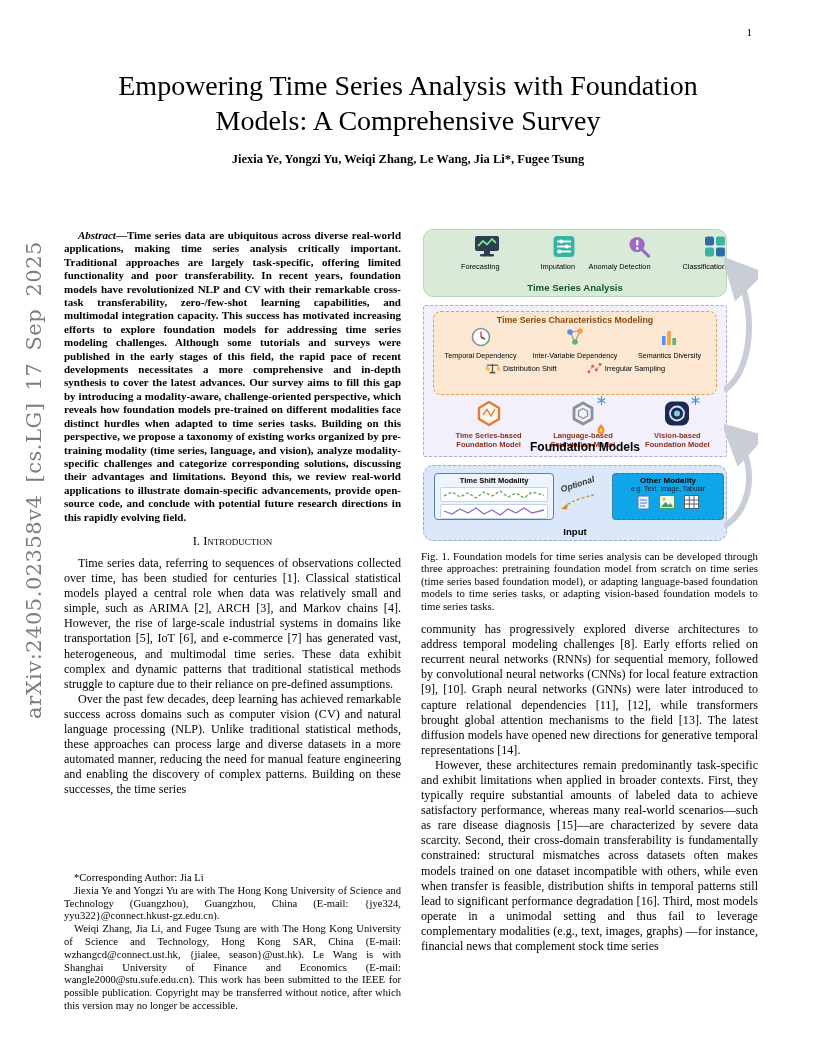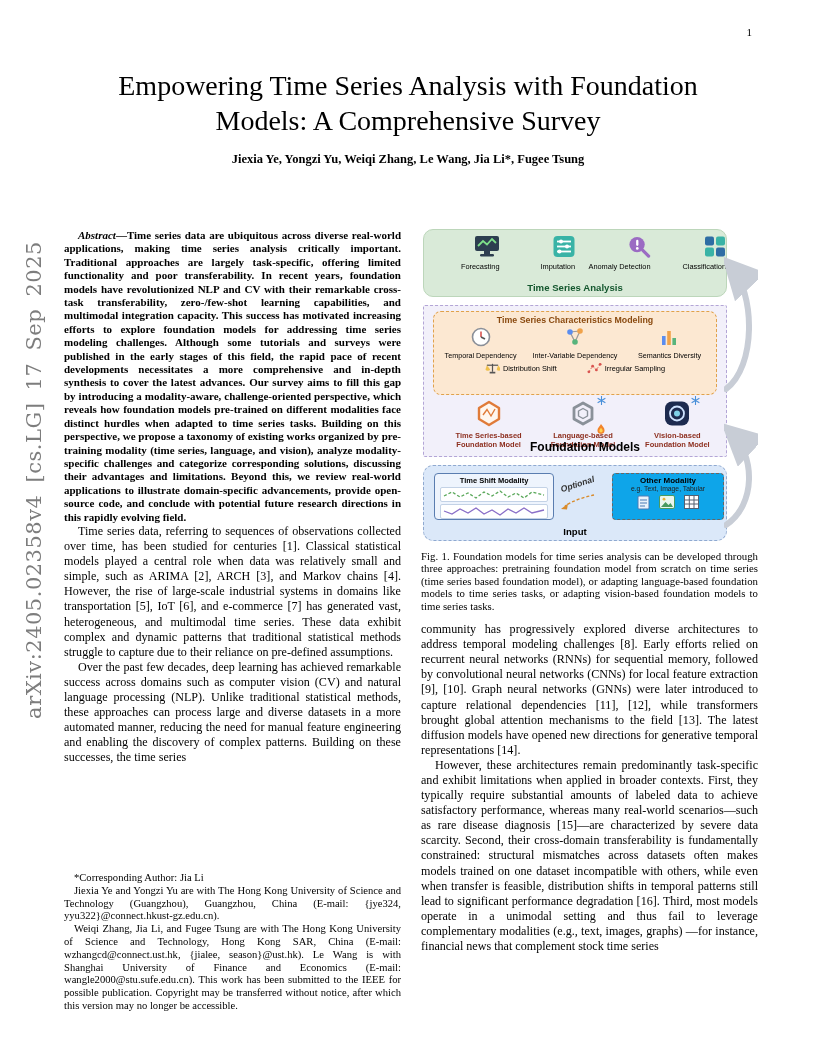--- a/index.html
+++ b/index.html
@@ -99,20 +99,21 @@
 
   <div class="page-number">1</div>
   <div class="arxiv-stamp">arXiv:2405.02358v4 [cs.LG] 17 Sep 2025</div>
 
   <h1 class="paper-title">Empowering Time Series Analysis with Foundation Models: A Comprehensive Survey</h1>
   <div class="authors">Jiexia Ye, Yongzi Yu, Weiqi Zhang, Le Wang, Jia Li*, Fugee Tsung</div>
 
   <div class="col-left">
     <p class="abstract"><span class="abstract-label">Abstract</span><span>—Time series data are ubiquitous across diverse real-world applications, making time series analysis critically important. Traditional approaches are largely task-specific, offering limited functionality and poor transferability. In recent years, foundation models have revolutionized NLP and CV with their remarkable cross-task transferability, zero-/few-shot learning capabilities, and multimodal integration capacity. This success has motivated increasing efforts to explore foundation models for addressing time series modeling challenges. Although some tutorials and surveys were published in the early stages of this field, the rapid pace of recent developments necessitates a more comprehensive and in-depth synthesis to cover the latest advances. Our survey aims to fill this gap by introducing a modality-aware, challenge-oriented perspective, which reveals how foundation models pre-trained on different modalities face distinct hurdles when adapted to time series tasks. Building on this perspective, we propose a taxonomy of existing works organized by pre-training modality (time series, language, and vision), analyze modality-specific challenges and categorize corresponding solutions, discussing their advantages and limitations. Beyond this, we review real-world applications to illustrate domain-specific advancements, provide open-source code, and conclude with potential future research directions in this rapidly evolving field.</span></p>
 
+    <h2 class="section-heading"><span>I.</span>&nbsp;<span class="sc">Introduction</span></h2>
 
     <p class="body-p indent">Time series data, referring to sequences of observations collected over time, has been studied for centuries [1]. Classical statistical models played a central role when data was relatively small and simple, such as ARIMA [2], ARCH [3], and Markov chains [4]. However, the rise of large-scale industrial systems in domains like transportation [5], IoT [6], and e-commerce [7] has generated vast, heterogeneous, and multimodal time series. These data exhibit complex and dynamic patterns that traditional statistical methods struggle to capture due to their reliance on pre-defined assumptions.</p>
     <p class="body-p indent">Over the past few decades, deep learning has achieved remarkable success across domains such as computer vision (CV) and natural language processing (NLP). Unlike traditional statistical methods, these approaches can process large and diverse datasets in a more automated manner, reducing the need for manual feature engineering and enabling the discovery of complex patterns. Building on these successes, the time series</p>
   </div>
 
   <div class="footnote">
     <p>*Corresponding Author: Jia Li</p>
     <p>Jiexia Ye and Yongzi Yu are with The Hong Kong University of Science and Technology (Guangzhou), Guangzhou, China (E-mail: {jye324, yyu322}@connect.hkust-gz.edu.cn).</p>
     <p>Weiqi Zhang, Jia Li, and Fugee Tsung are with The Hong Kong University of Science and Technology, Hong Kong SAR, China (E-mail: wzhangcd@connect.ust.hk, {jialee, season}@ust.hk). Le Wang is with Shanghai University of Finance and Economics (E-mail: wangle2000@stu.sufe.edu.cn). This work has been submitted to the IEEE for possible publication. Copyright may be transferred without notice, after which this version may no longer be accessible.</p>
   </div>

